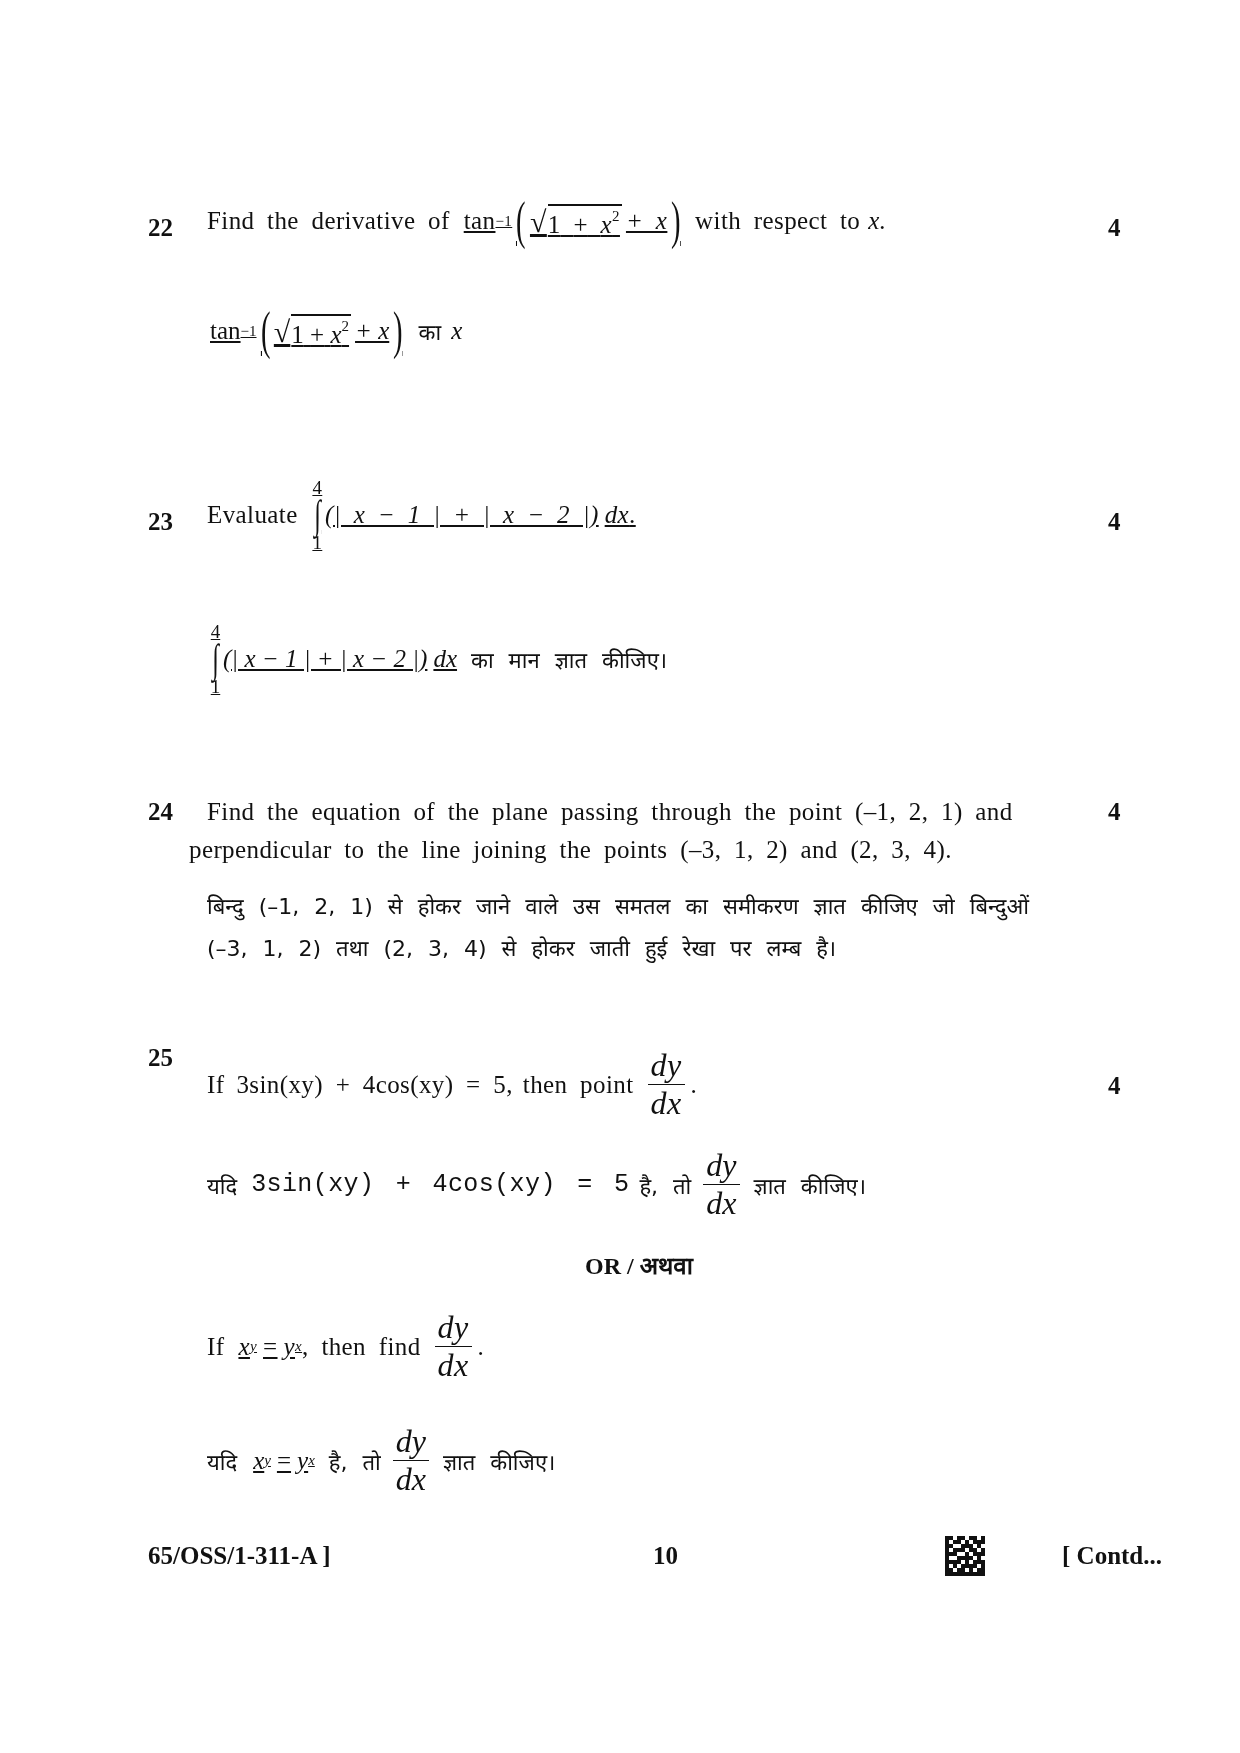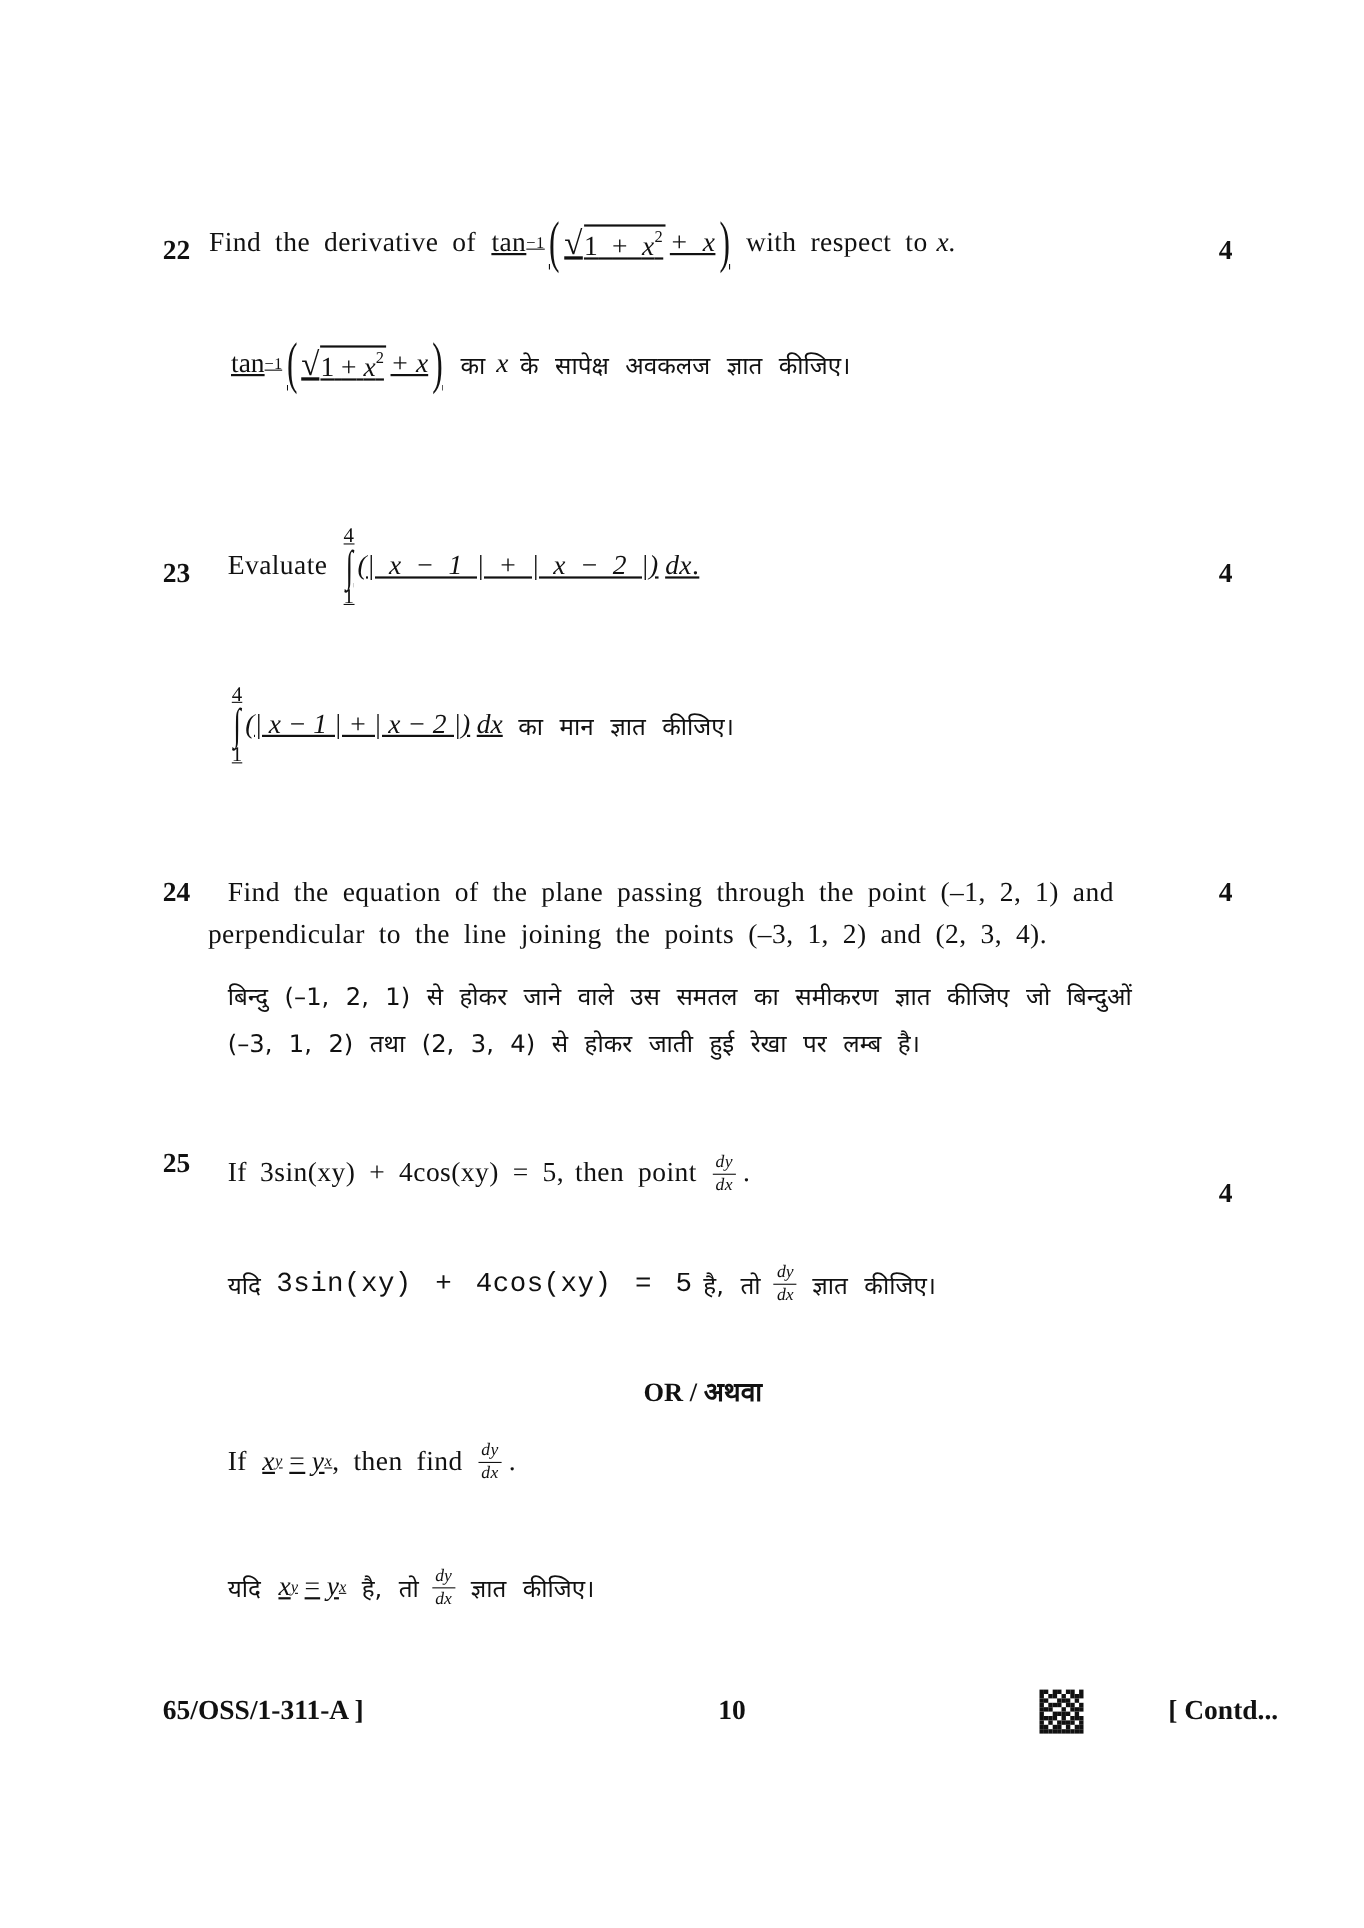--- a/index.html
+++ b/index.html
@@ -10,36 +10,36 @@
   .marks { font-weight: bold; font-size: 25px; left: 1108px; }
   .txt { font-size: 25px; letter-spacing: 0.4px; word-spacing: 6px; }
   .hin { font-family: "DejaVu Sans", sans-serif; font-size: 22px; word-spacing: 8px; }
   i, .it { font-style: italic; }
   .math { font-family: "Liberation Serif", "DejaVu Serif", serif; font-size: 25px; display: inline-flex; align-items: center; text-decoration: underline; }
   .big-paren { font-size: 52px; line-height: 1; transform: scaleX(0.55); display: inline-block; font-weight: 200; }
   .sup { font-size: 15px; vertical-align: 12px; }
   .sqrt { display: inline-flex; align-items: flex-end; }
   .sqrt .rad { font-size: 30px; font-weight: bold; margin-right: 1px; }
   .sqrt .under { border-top: 2px solid #111; padding-top: 2px; padding-right: 2px; }
-  .frac { display: inline-flex; flex-direction: column; align-items: center; vertical-align: middle; margin: 0 6px; font-style: italic; font-size: 16px; }
+  .frac { display: inline-flex; flex-direction: column; align-items: center; vertical-align: middle; margin: 0 6px; font-style: italic; font-size: 32px; }
   .frac .num { border-bottom: 1.5px solid #111; padding: 0 3px 1px; line-height: 1.1; }
   .frac .den { padding: 1px 3px 0; line-height: 1.1; }
   .intg { display: inline-flex; flex-direction: column; align-items: center; font-size: 19px; line-height: 1; margin-right: 2px; }
   .intg .sym { font-size: 40px; line-height: 0.9; transform: scaleX(0.6); }
   .or { font-weight: bold; font-size: 24px; }
   .footer { font-weight: bold; font-size: 25px; }
   .barcode { width: 40px; height: 40px; display: grid; grid-template-columns: repeat(10, 4px); grid-template-rows: repeat(10, 4px); }
   .barcode span { display: block; }
   .barcode .b { background: #111; }
 </style>
 </head>
 <body>
 
 <div class="abs qnum" style="left:148px; top:214px;">22</div>
-<div class="abs txt" style="left:190px; top:195px; display:flex; align-items:center;">
+<div class="abs txt" style="left:207px; top:195px; display:flex; align-items:center;">
   <span>Find the derivative of</span>
   <span class="math" style="margin-left:14px;">
     <span>tan</span>
       <span class="sup">−1</span>
     <span class="big-paren">(</span>
     <span class="sqrt">
         <span class="rad">√</span>
         <span class="under"><span>1</span> <span>+</span> <i>x</i><span class="sup">2</span></span>
       </span>
     <span style="margin-left:4px;" class="it">+ x</span>
@@ -57,21 +57,20 @@
     <span class="big-paren">(</span>
     <span class="sqrt">
         <span class="rad">√</span>
         <span class="under"><span>1</span> <span>+</span> <i>x</i><span class="sup">2</span></span>
       </span>
     <span style="margin-left:4px;" class="it">+ x</span>
     <span class="big-paren">)</span>
   </span>
   <span class="hin" style="margin-left:12px;">का</span>
   <i class="txt" style="margin-left:10px;">x</i>
-  <span class="hin" style="margin-left:10px;">के सापेक्ष अवकलज ज्ञात कीजिए।</span>
 </div>
 
 <div class="abs qnum" style="left:148px; top:508px;">23</div>
 <div class="abs txt" style="left:207px; top:478px; display:flex; align-items:center;">
   <span>Evaluate</span>
   <span class="math" style="margin-left:14px;">
     <span class="intg">
         <span>4</span>
         <span class="sym">∫</span>
         <span>1</span>

